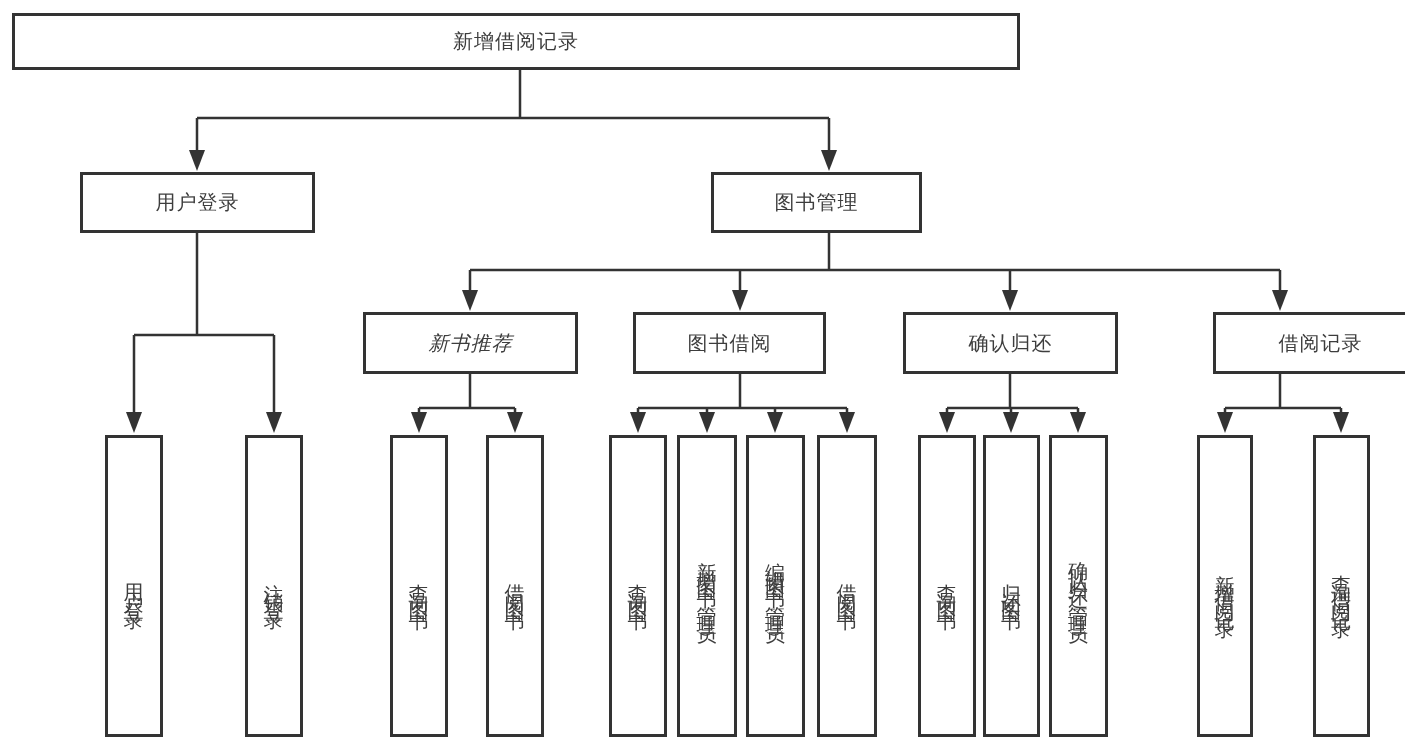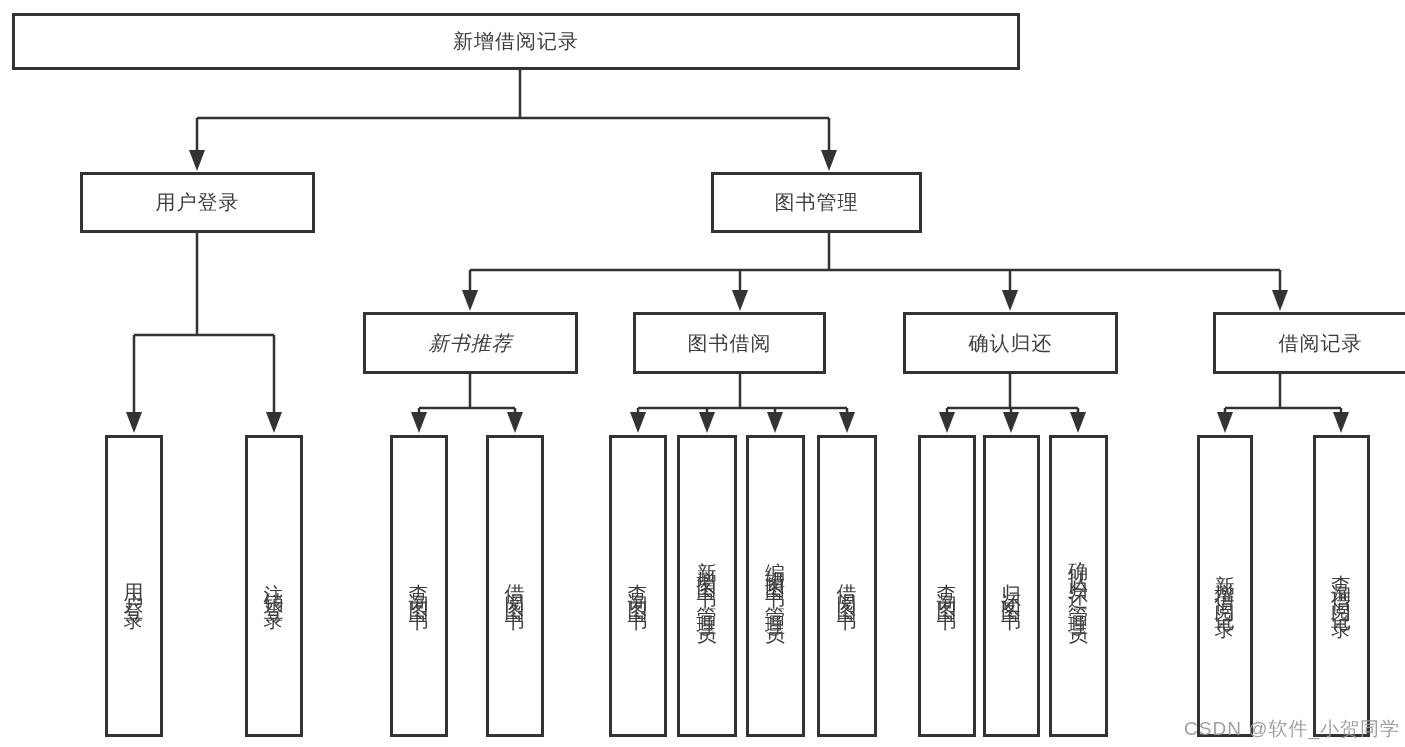--- a/index.html
+++ b/index.html
@@ -97,15 +97,14 @@
   <div class="node leaf" style="left:746px;top:435px;width:59px;height:302px;">编辑图书（管理员）</div>
   <div class="node leaf" style="left:817px;top:435px;width:60px;height:302px;">借阅图书</div>
 
   <div class="node leaf" style="left:918px;top:435px;width:58px;height:302px;">查询图书</div>
   <div class="node leaf" style="left:983px;top:435px;width:57px;height:302px;">归还图书</div>
   <div class="node leaf" style="left:1049px;top:435px;width:59px;height:302px;">确认归还（管理员）</div>
 
   <div class="node leaf" style="left:1197px;top:435px;width:56px;height:302px;">新增借阅记录</div>
   <div class="node leaf" style="left:1313px;top:435px;width:57px;height:302px;">查询借阅记录</div>
 
-  <div class="watermark">CSDN @软件_小贺同学</div>
 
 </div>
 
 </body></html>

